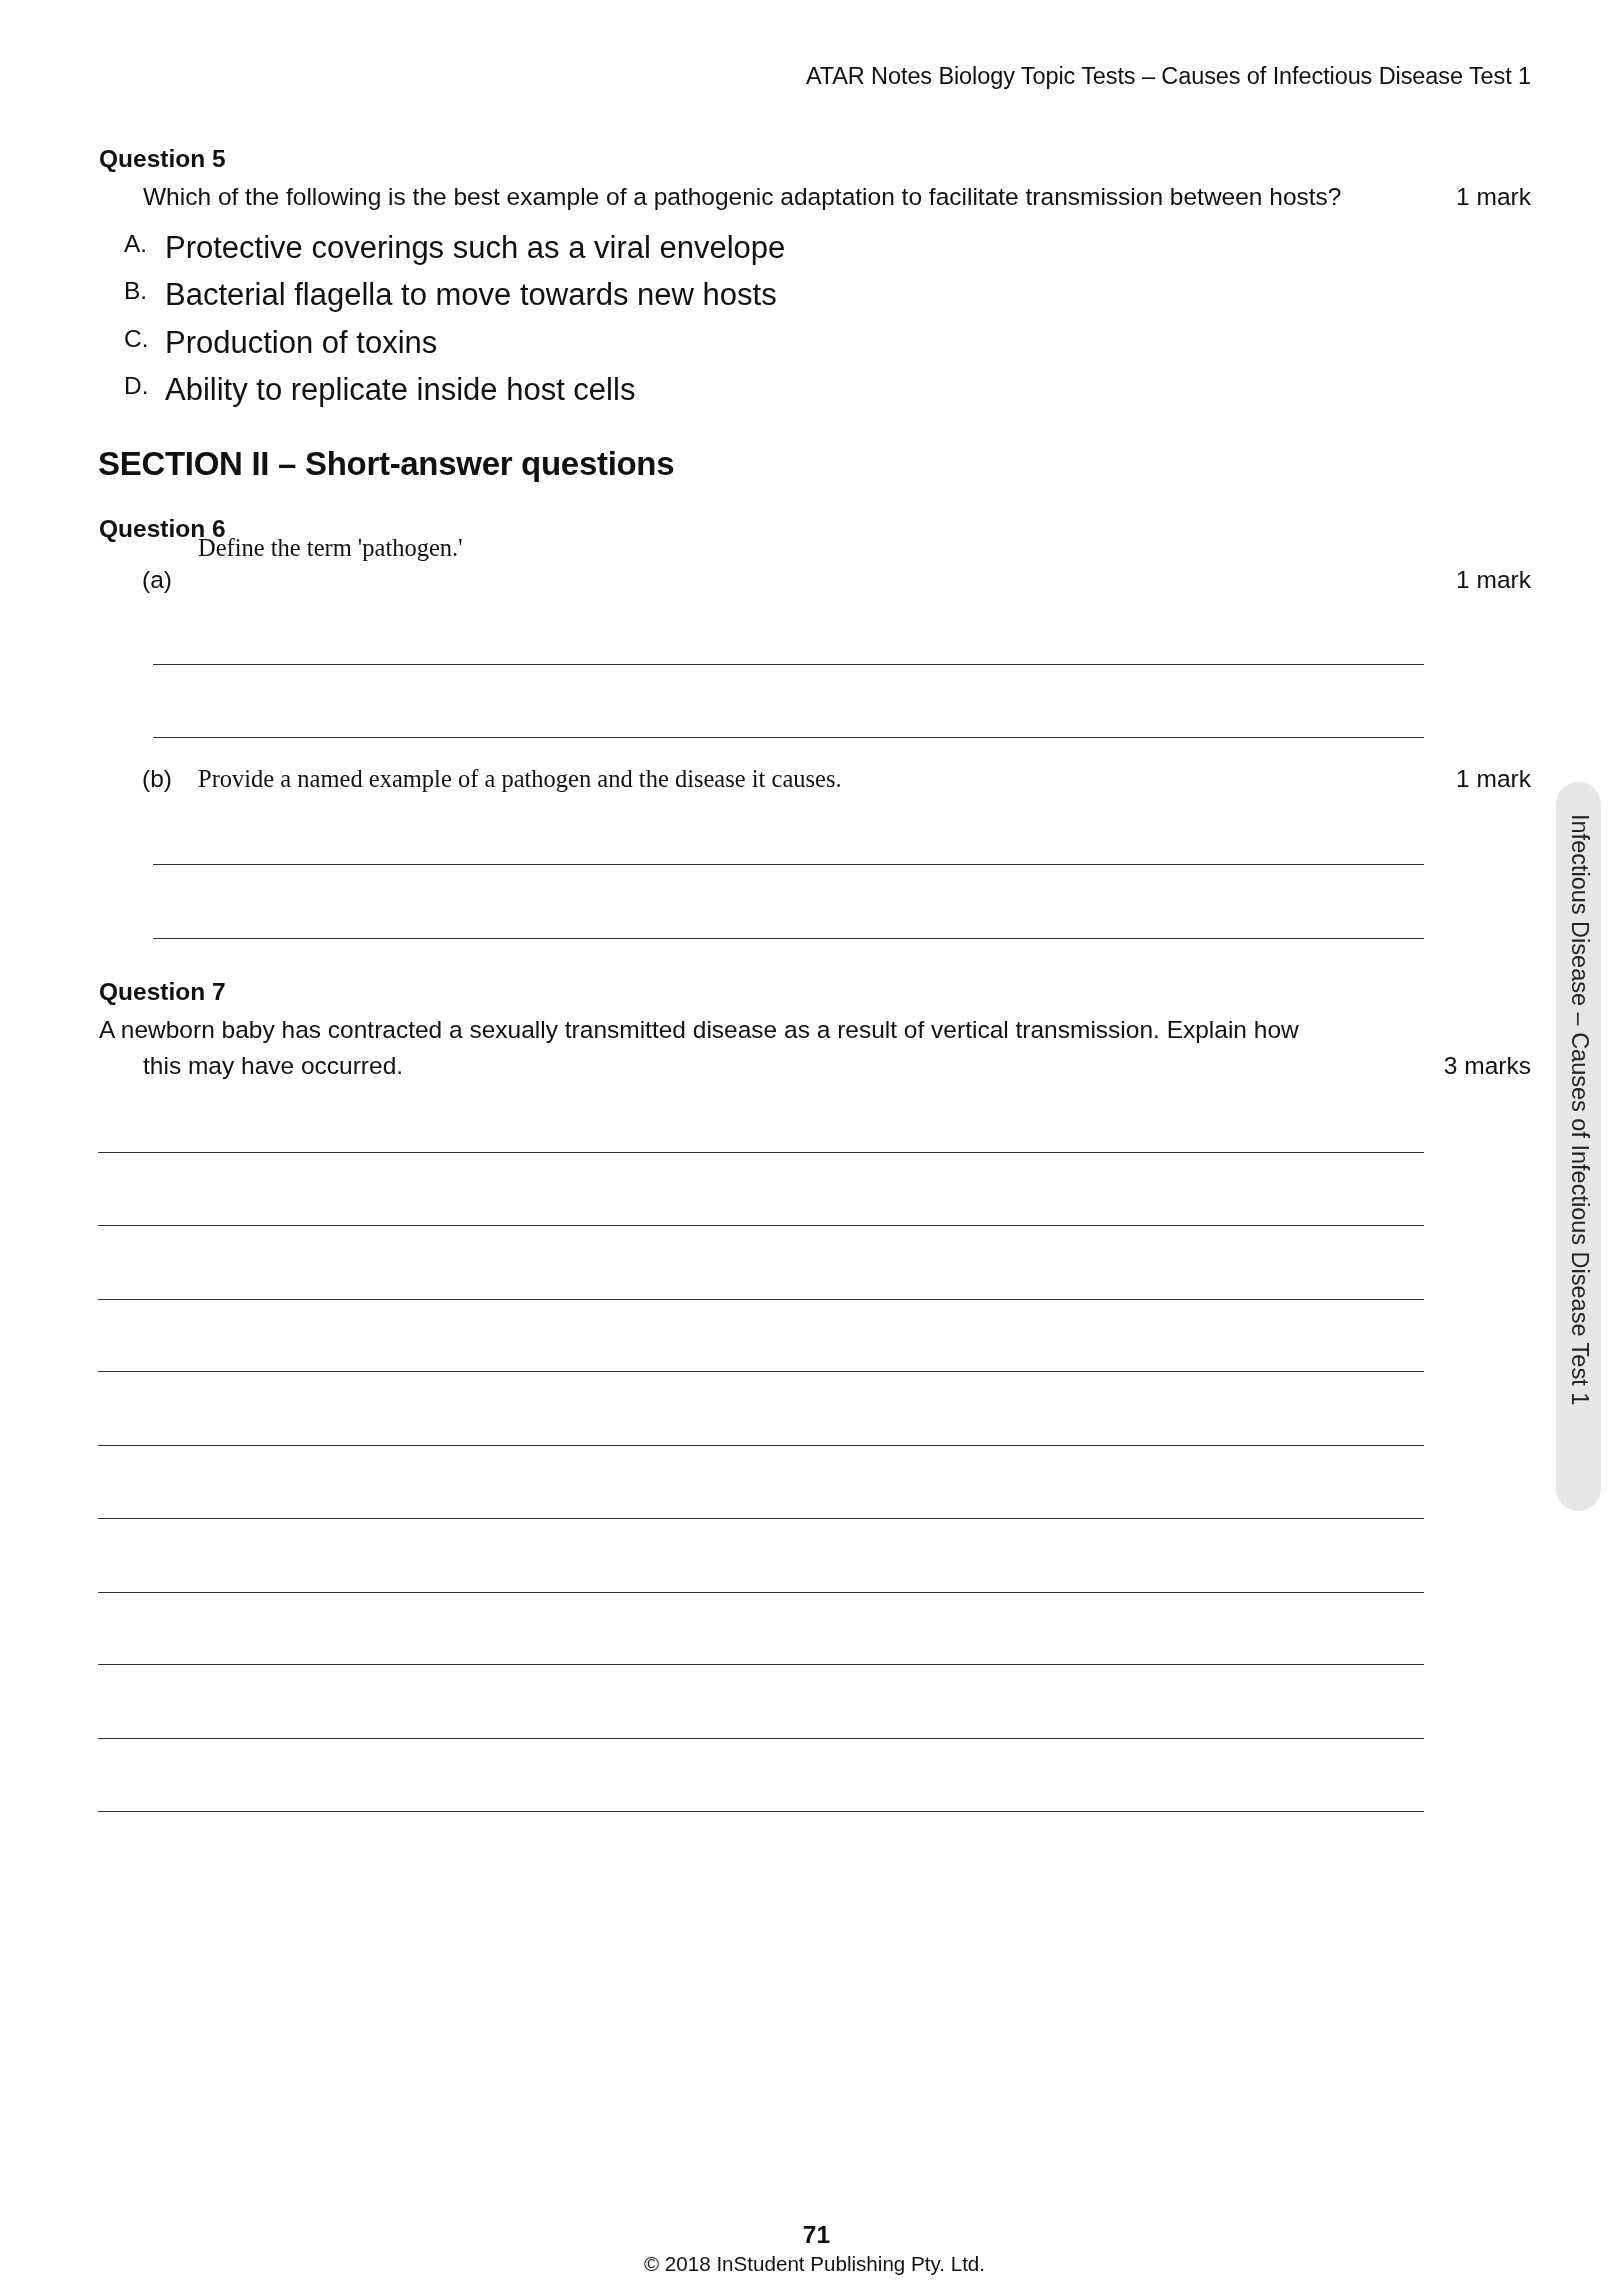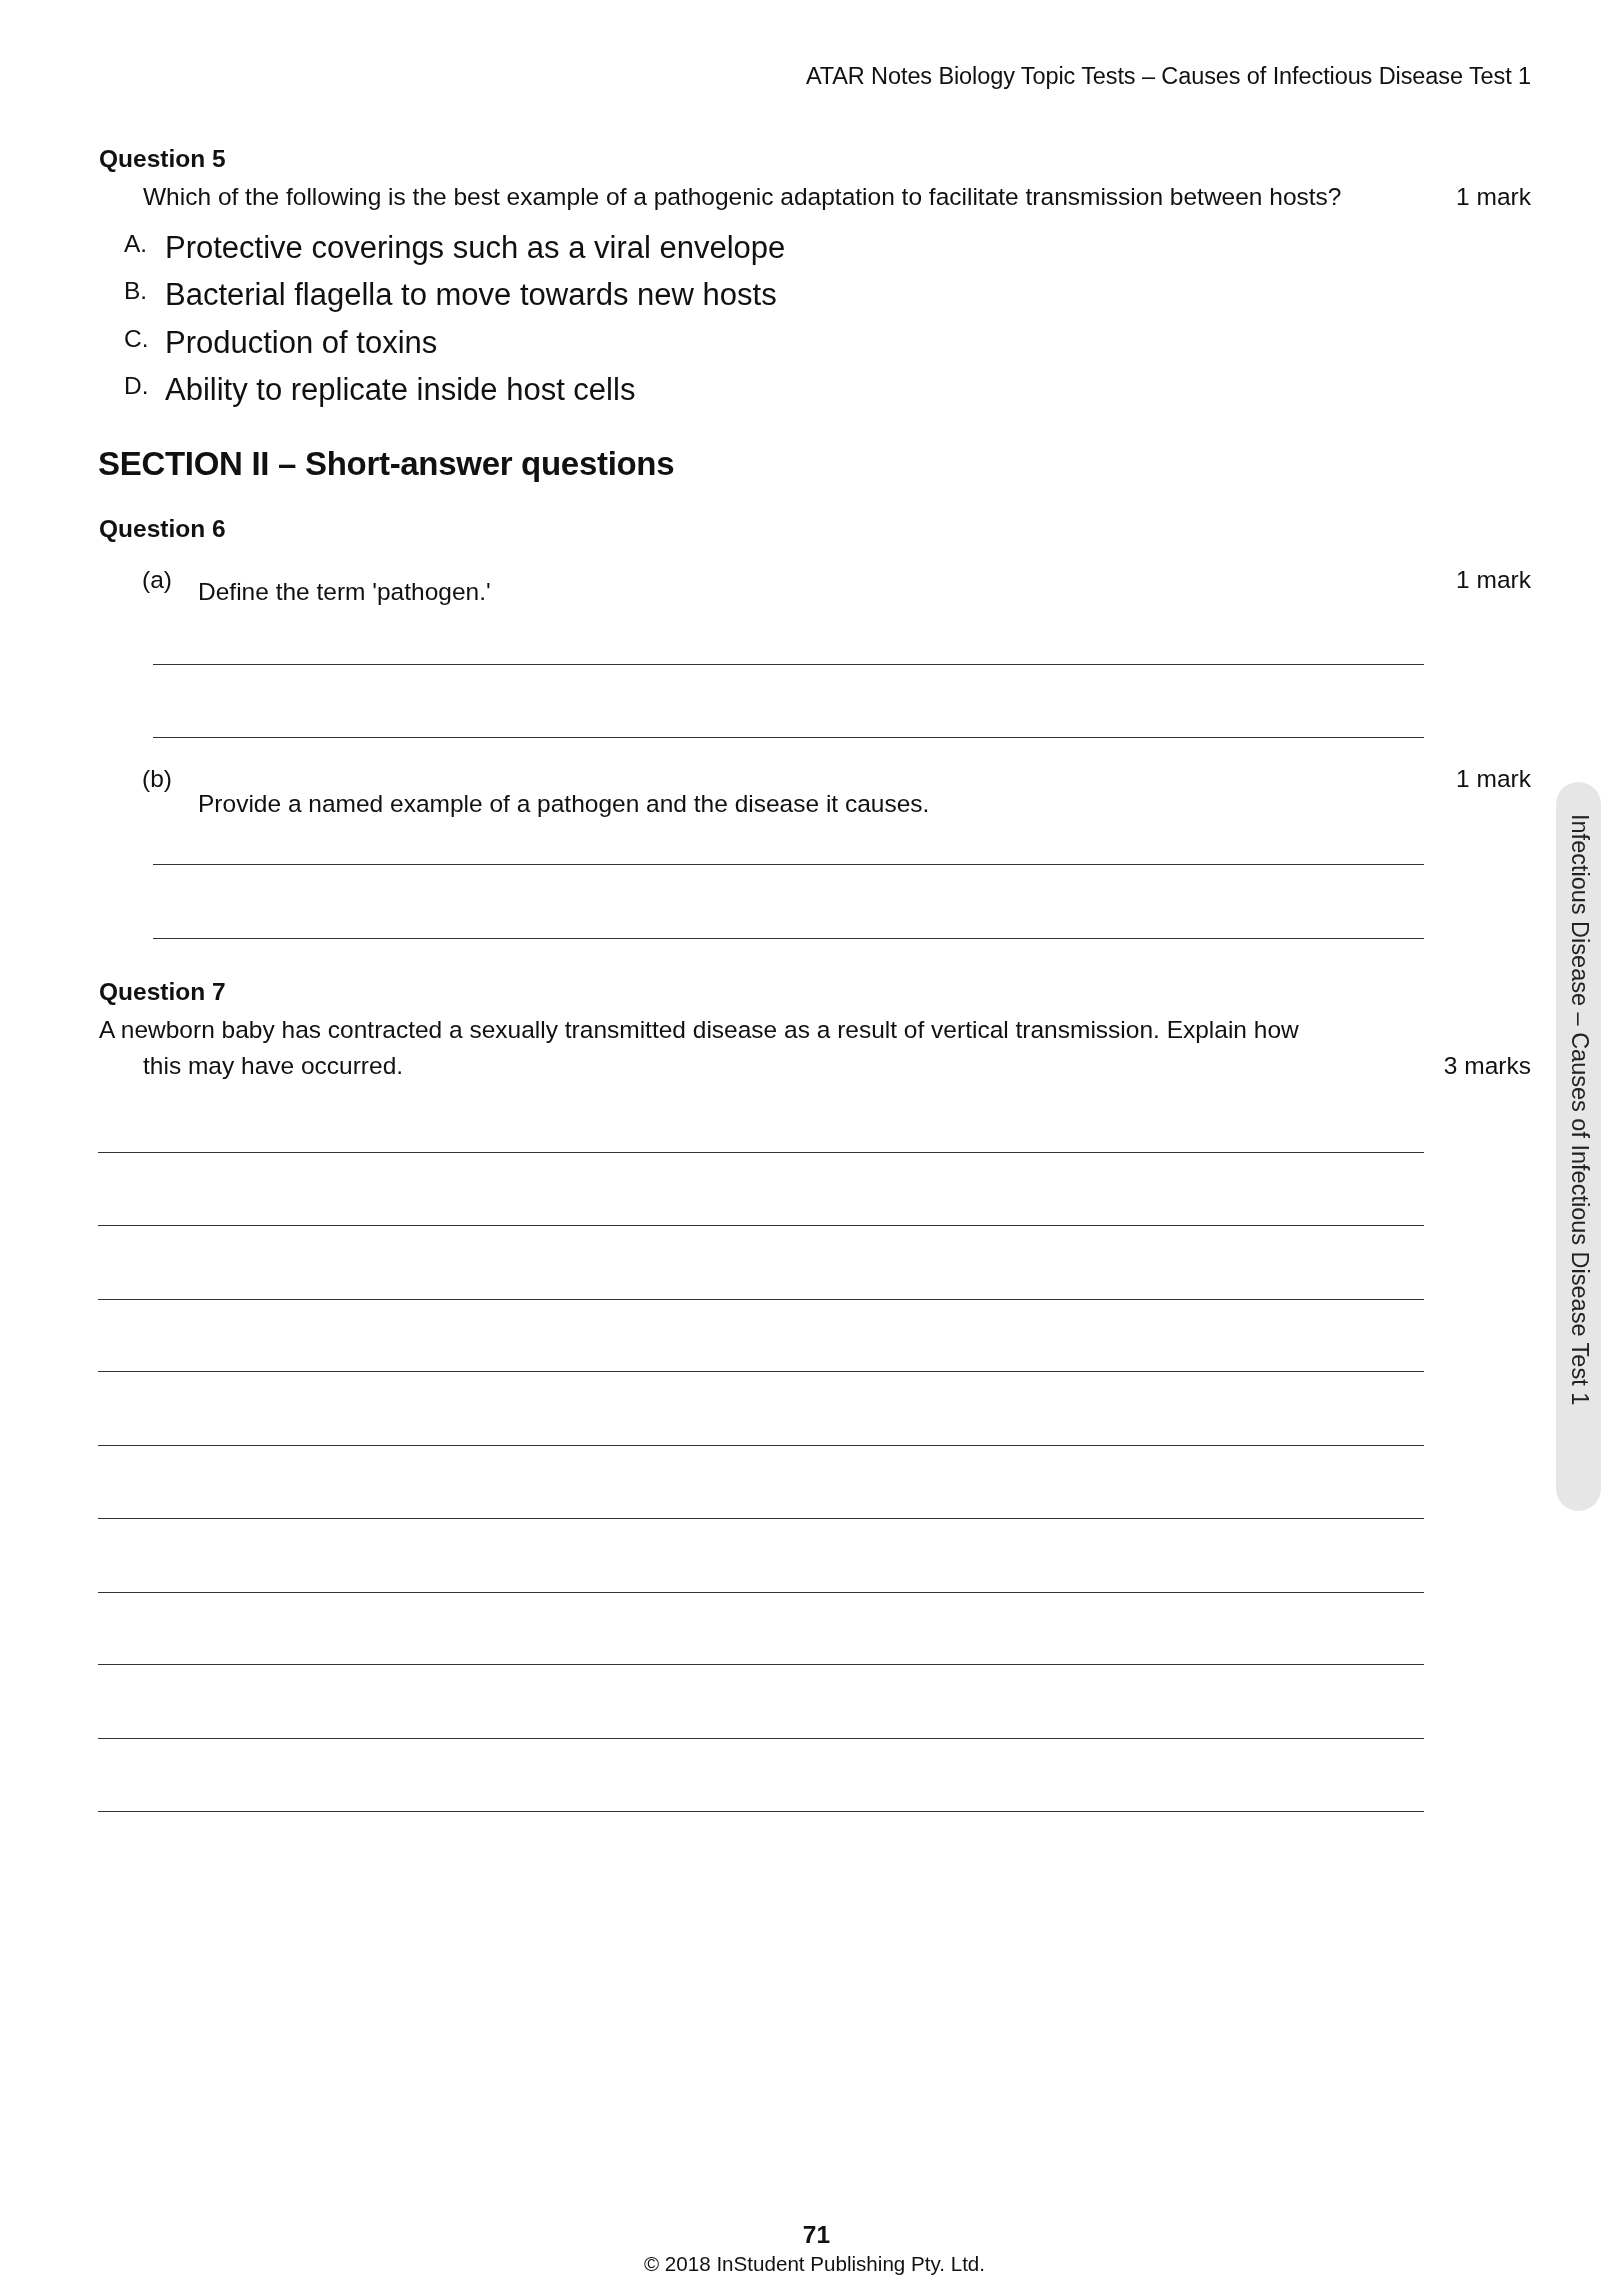--- a/index.html
+++ b/index.html
@@ -40,27 +40,27 @@
   <div class="abs opt-text" style="top:327px;">Production of toxins</div>
   <div class="abs opt-letter" style="top:374px;">D.</div>
   <div class="abs opt-text" style="top:374px;">Ability to replicate inside host cells</div>
 </div>
 
 <div class="abs section">SECTION II – Short-answer questions</div>
 
 <div class="abs qlabel" style="top:517px;">Question 6</div>
 
 <div class="abs body" style="left:98px; top:568px;">(a)</div>
-<div class="abs body" style="left:154px; top:580px;">Define the term 'pathogen.'</div>
+<div class="abs body" style="left:154px; top:536px;font-family:Liberation Serif, serif;">Define the term 'pathogen.'</div>
 <div class="abs marks" style="top:568px;">1 mark</div>
 <div class="rule" style="left:153px; width:1271px; top:664px;"></div>
 <div class="rule" style="left:153px; width:1271px; top:737px;"></div>
 
 <div class="abs body" style="left:98px; top:767px;">(b)</div>
-<div class="abs body" style="left:154px; top:792px;">Provide a named example of a pathogen and the disease it causes.</div>
+<div class="abs body" style="left:154px; top:767px;font-family:Liberation Serif, serif;">Provide a named example of a pathogen and the disease it causes.</div>
 <div class="abs marks" style="top:767px;">1 mark</div>
 <div class="rule" style="left:153px; width:1271px; top:864px;"></div>
 <div class="rule" style="left:153px; width:1271px; top:938px;"></div>
 
 <div class="abs qlabel" style="top:980px;">Question 7</div>
 <div class="abs q7-text" style="top:1018px; white-space:normal;">A newborn baby has contracted a sexually transmitted disease as a result of vertical transmission. Explain how</div>
 <div class="abs body" style="left:99px; top:1054px;">this may have occurred.</div>
 <div class="abs marks" style="top:1054px;">3 marks</div>
 
 <div>

